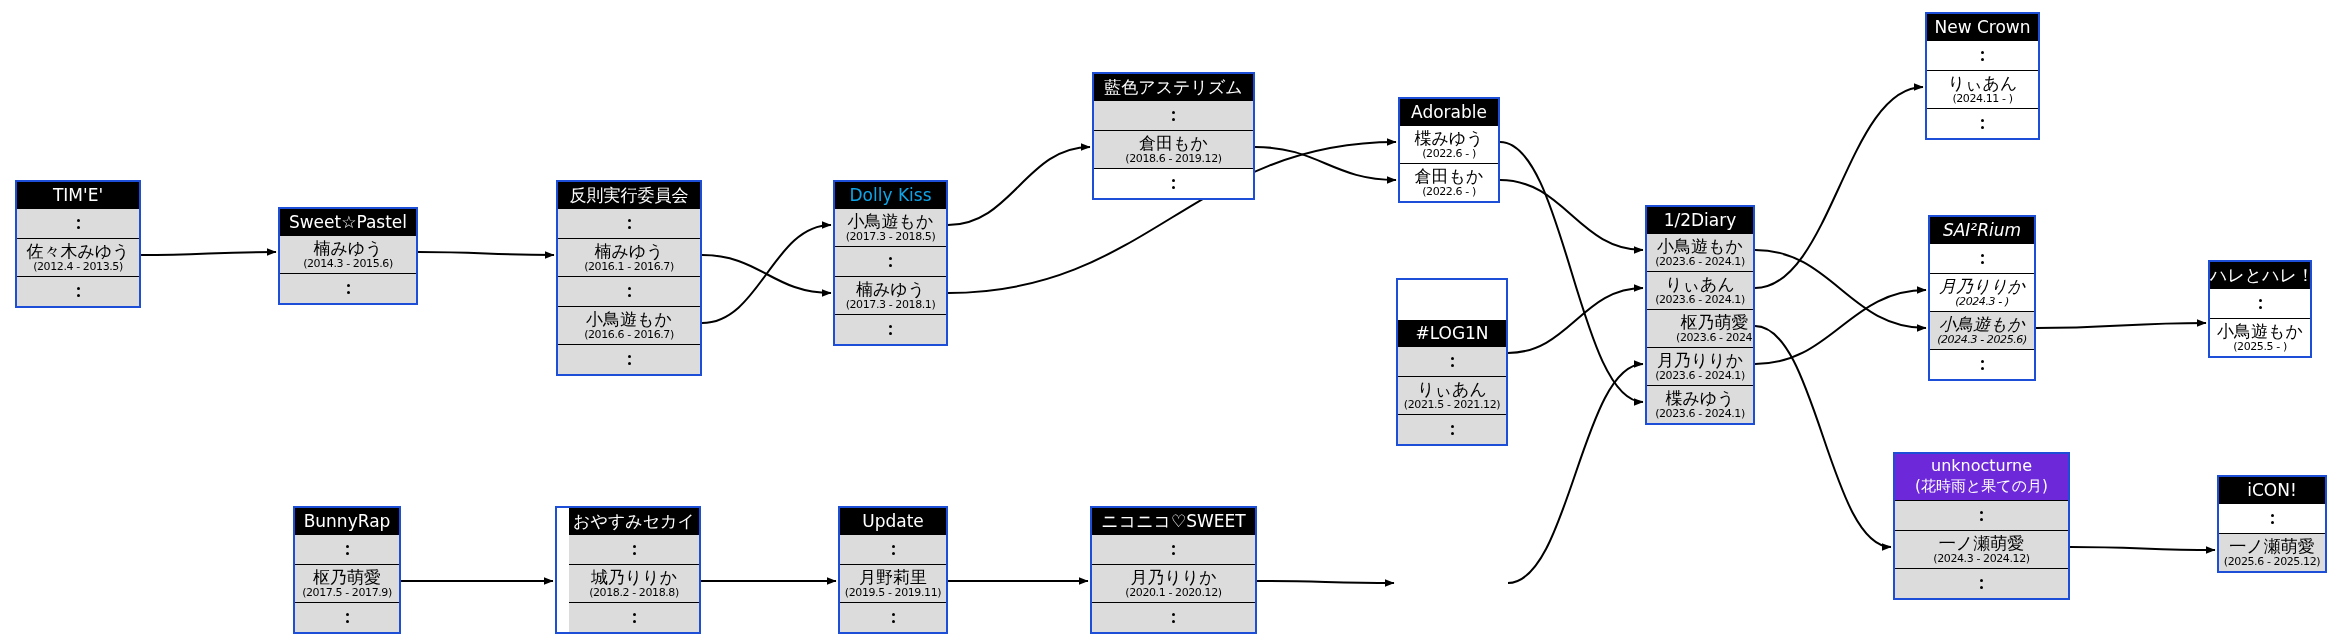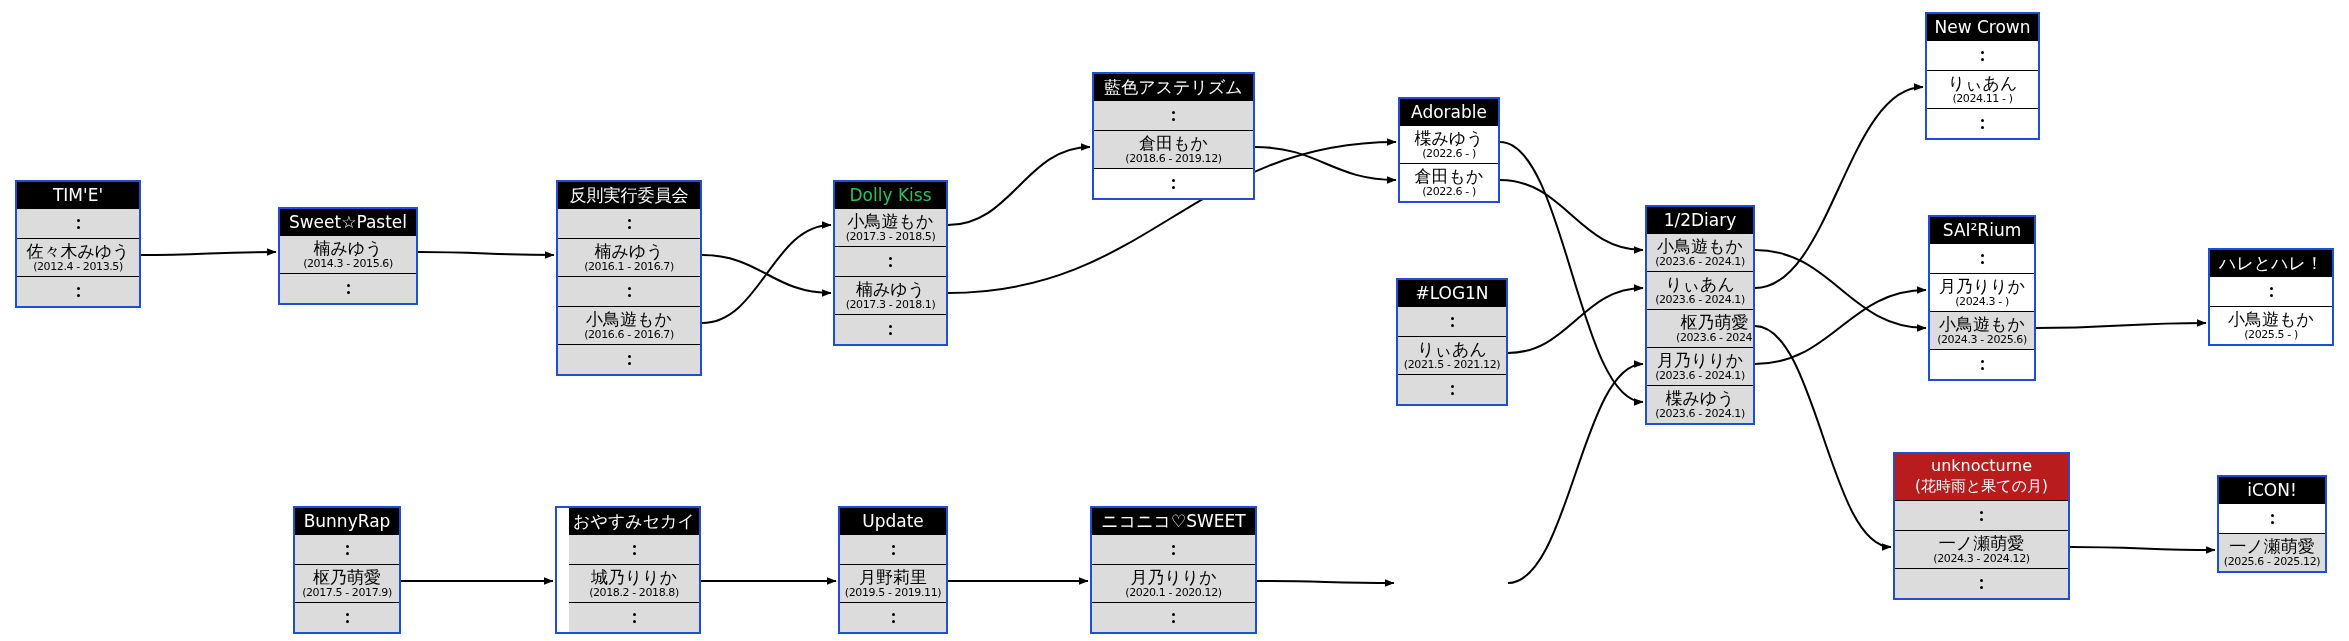--- a/index.html
+++ b/index.html
@@ -102,21 +102,21 @@
       <div class="row member" id="row-hansoku-3" style="background: rgb(220, 220, 220);">
         <span class="name">小鳥遊もか</span>
         <span class="dates">(2016.6 - 2016.7)</span>
       </div>
       <div class="row dots" id="row-hansoku-4" style="background: rgb(220, 220, 220);">
         <span class="dot"></span>
         <span class="dot"></span>
       </div>
     </div>
     <div class="node" id="node-dolly-kiss" style="left: 833px; top: 180px; width: 115px;">
-      <div class="hdr" style="background: rgb(0, 0, 0); color: #22c55e;">
+      <div class="hdr" style="background: rgb(0, 0, 0); color: #0ea5e9;">
         <div class="t1">Dolly Kiss</div>
       </div>
       <div class="row member" id="row-dolly-kiss-0" style="background: rgb(220, 220, 220);">
         <span class="name">小鳥遊もか</span>
         <span class="dates">(2017.3 - 2018.5)</span>
       </div>
       <div class="row dots" id="row-dolly-kiss-1" style="background: rgb(220, 220, 220);">
         <span class="dot"></span>
         <span class="dot"></span>
       </div>
@@ -153,21 +153,21 @@
       <div class="row member" id="row-adorable-0" style="background: rgb(255, 255, 255);">
         <span class="name">楪みゆう</span>
         <span class="dates">(2022.6 - )</span>
       </div>
       <div class="row member" id="row-adorable-1" style="background: rgb(255, 255, 255);">
         <span class="name">倉田もか</span>
         <span class="dates">(2022.6 - )</span>
       </div>
     </div>
     <div class="node" id="node-log1n" style="left: 1396px; top: 278px; width: 112px;">
-      <div class="hdr" style="background: rgb(0, 0, 0); color: rgb(255, 255, 255);">
+      <div class="hdr" style="background: rgb(0, 0, 0); color: rgb(255, 255, 255); margin-top: 40px;">
         <div class="t1">#LOG1N</div>
       </div>
       <div class="row dots" id="row-log1n-0" style="background: rgb(220, 220, 220);">
         <span class="dot"></span>
         <span class="dot"></span>
       </div>
       <div class="row member" id="row-log1n-1" style="background: rgb(220, 220, 220);">
         <span class="name">りぃあん</span>
         <span class="dates">(2021.5 - 2021.12)</span>
       </div>
@@ -211,42 +211,42 @@
       </div>
       <div class="row member" id="row-new-crown-1" style="background: rgb(255, 255, 255);">
         <span class="name">りぃあん</span>
         <span class="dates">(2024.11 - )</span>
       </div>
       <div class="row dots" id="row-new-crown-2" style="background: rgb(255, 255, 255);">
         <span class="dot"></span>
         <span class="dot"></span>
       </div>
     </div>
-    <div class="node" id="node-sai2rium" style="left: 1928px; top: 215px; width: 108px;">
+    <div class="node" id="node-sai2rium" style="left: 1928px; top: 215px; width: 108px; font-style: italic;">
       <div class="hdr" style="background: rgb(0, 0, 0); color: rgb(255, 255, 255);">
         <div class="t1">SAI²Rium</div>
       </div>
       <div class="row dots" id="row-sai2rium-0" style="background: rgb(255, 255, 255);">
         <span class="dot"></span>
         <span class="dot"></span>
       </div>
       <div class="row member" id="row-sai2rium-1" style="background: rgb(255, 255, 255);">
         <span class="name">月乃りりか</span>
         <span class="dates">(2024.3 - )</span>
       </div>
       <div class="row member" id="row-sai2rium-2" style="background: rgb(220, 220, 220);">
         <span class="name">小鳥遊もか</span>
         <span class="dates">(2024.3 - 2025.6)</span>
       </div>
       <div class="row dots" id="row-sai2rium-3" style="background: rgb(255, 255, 255);">
         <span class="dot"></span>
         <span class="dot"></span>
       </div>
     </div>
-    <div class="node" id="node-hare-to-hare" style="left: 2208px; top: 248px; width: 126px;">
+    <div class="node" id="node-hare-to-hare" style="left: 2208px; top: 260px; width: 104px;">
       <div class="hdr" style="background: rgb(0, 0, 0); color: rgb(255, 255, 255);">
         <div class="t1">ハレとハレ！</div>
       </div>
       <div class="row dots" id="row-hare-to-hare-0" style="background: rgb(255, 255, 255);">
         <span class="dot"></span>
         <span class="dot"></span>
       </div>
       <div class="row member" id="row-hare-to-hare-1" style="background: rgb(255, 255, 255);">
         <span class="name">小鳥遊もか</span>
         <span class="dates">(2025.5 - )</span>
@@ -314,21 +314,21 @@
       <div class="row member" id="row-niconico-sweet-1" style="background: rgb(220, 220, 220);">
         <span class="name">月乃りりか</span>
         <span class="dates">(2020.1 - 2020.12)</span>
       </div>
       <div class="row dots" id="row-niconico-sweet-2" style="background: rgb(220, 220, 220);">
         <span class="dot"></span>
         <span class="dot"></span>
       </div>
     </div>
     <div class="node" id="node-unknocturne" style="left: 1893px; top: 452px; width: 177px;">
-      <div class="hdr two" style="background: #b91c1c; color: rgb(255, 255, 255);">
+      <div class="hdr two" style="background: #6d28d9; color: rgb(255, 255, 255);">
         <div class="t1">unknocturne</div>
         <div class="t2">(花時雨と果ての月)</div>
       </div>
       <div class="row dots" id="row-unknocturne-0" style="background: rgb(220, 220, 220);">
         <span class="dot"></span>
         <span class="dot"></span>
       </div>
       <div class="row member" id="row-unknocturne-1" style="background: rgb(220, 220, 220);">
         <span class="name">一ノ瀬萌愛</span>
         <span class="dates">(2024.3 - 2024.12)</span>

